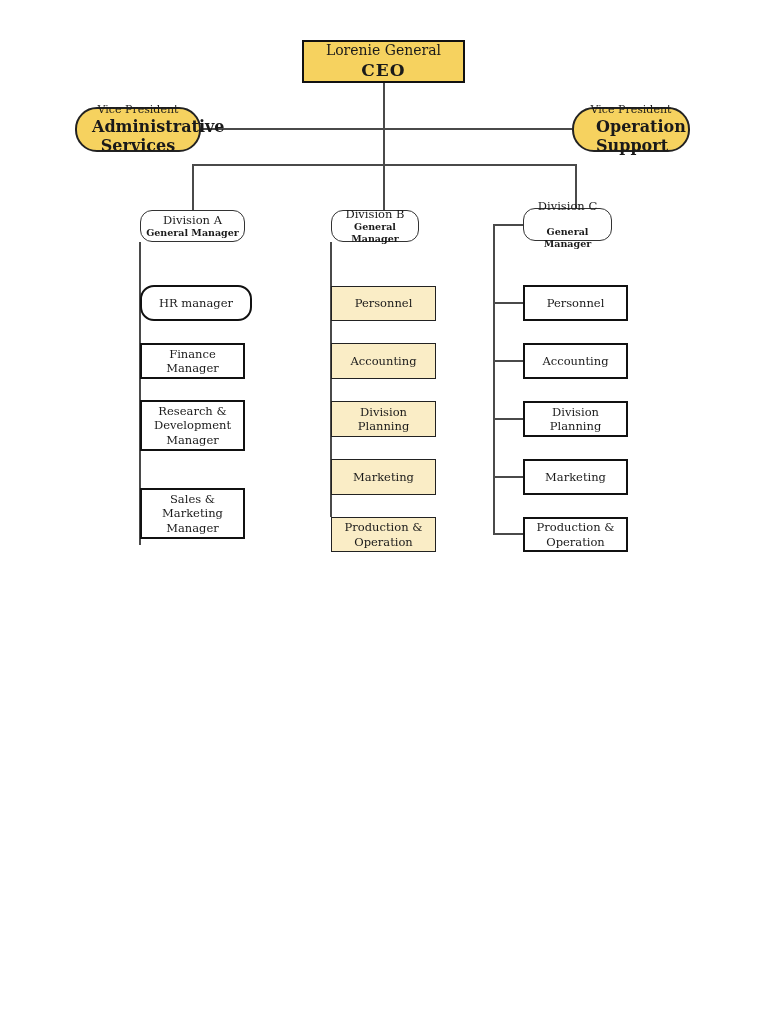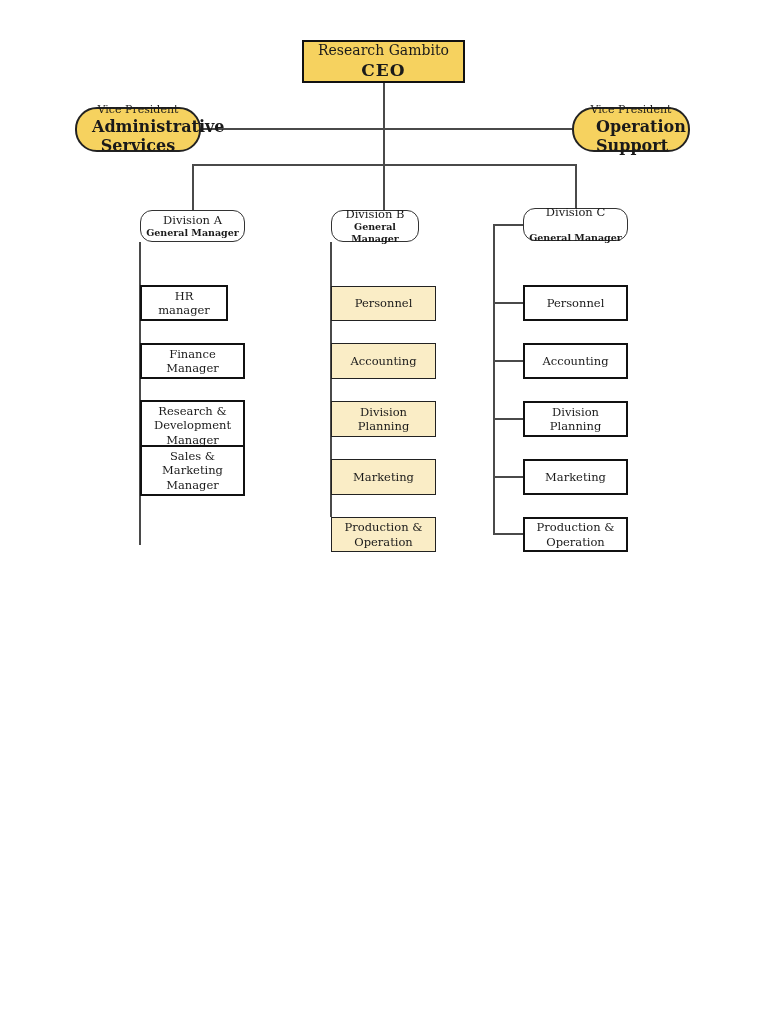--- a/index.html
+++ b/index.html
@@ -57,21 +57,21 @@
   <div class="line" style="left:330px; top:242px; width:2px;   height:275px;"></div>
   <div class="line" style="left:493px; top:224px; width:2px;   height:311px;"></div>
   <div class="line" style="left:493px; top:224px; width:31px;  height:2px;"></div>
   <div class="line" style="left:493px; top:302px; width:31px;  height:2px;"></div>
   <div class="line" style="left:493px; top:360px; width:31px;  height:2px;"></div>
   <div class="line" style="left:493px; top:418px; width:31px;  height:2px;"></div>
   <div class="line" style="left:493px; top:476px; width:31px;  height:2px;"></div>
   <div class="line" style="left:493px; top:533px; width:31px;  height:2px;"></div>
 
   <div class="node gold sq" style="left:302px; top:40px; width:163px; height:43px;">
-    <div class="ceo-name">Research Gambito</div>
+    <div class="ceo-name">Lorenie General</div>
     <div class="ceo-title">CEO</div>
   </div>
 
   <div class="node gold round-lg" style="left:75px; top:107px; width:126px; height:45px;">
     <div class="vp-line1">Vice President</div>
     <div class="vp-line2 narrow-a">Administrative Services</div>
   </div>
 
   <div class="node gold round-lg" style="left:572px; top:107px; width:118px; height:45px;">
     <div class="vp-line1">Vice President</div>
@@ -81,35 +81,35 @@
   <div class="node round" style="left:140px; top:210px; width:105px; height:32px;">
     <div class="div-name">Division A</div>
     <div class="div-sub">General Manager</div>
   </div>
 
   <div class="node round" style="left:331px; top:210px; width:88px; height:32px;">
     <div class="div-name">Division B</div>
     <div class="div-sub">General Manager</div>
   </div>
 
-  <div class="node round" style="left:523px; top:208px; width:105px; height:33px;gap:12px;">
+  <div class="node round" style="left:523px; top:208px; width:89px; height:33px;gap:12px;">
     <div class="div-name">Division C</div>
     <div class="div-sub">General Manager</div>
   </div>
 
-  <div class="node sq" style="left:140px; top:285px; width:88px; height:36px;">
+  <div class="node sq" style="left:140px; top:285px; width:112px; height:36px;border-radius:14px;">
     <div class="item-label">HR manager</div>
   </div>
   <div class="node sq" style="left:140px; top:343px; width:105px; height:36px;align-items:flex-end;">
     <div class="item-label">Finance Manager</div>
   </div>
   <div class="node sq" style="left:140px; top:400px; width:105px; height:51px;">
     <div class="item-label">Research &amp; Development Manager</div>
   </div>
-  <div class="node sq" style="left:140px; top:445px; width:105px; height:51px;">
+  <div class="node sq" style="left:140px; top:488px; width:105px; height:51px;">
     <div class="item-label">Sales &amp; Marketing Manager</div>
   </div>
 
   <div class="node pale thin" style="left:331px; top:286px; width:105px; height:35px;">
     <div class="item-label">Personnel</div>
   </div>
   <div class="node pale thin" style="left:331px; top:343px; width:105px; height:36px;">
     <div class="item-label">Accounting</div>
   </div>
   <div class="node pale thin" style="left:331px; top:401px; width:105px; height:36px;">

